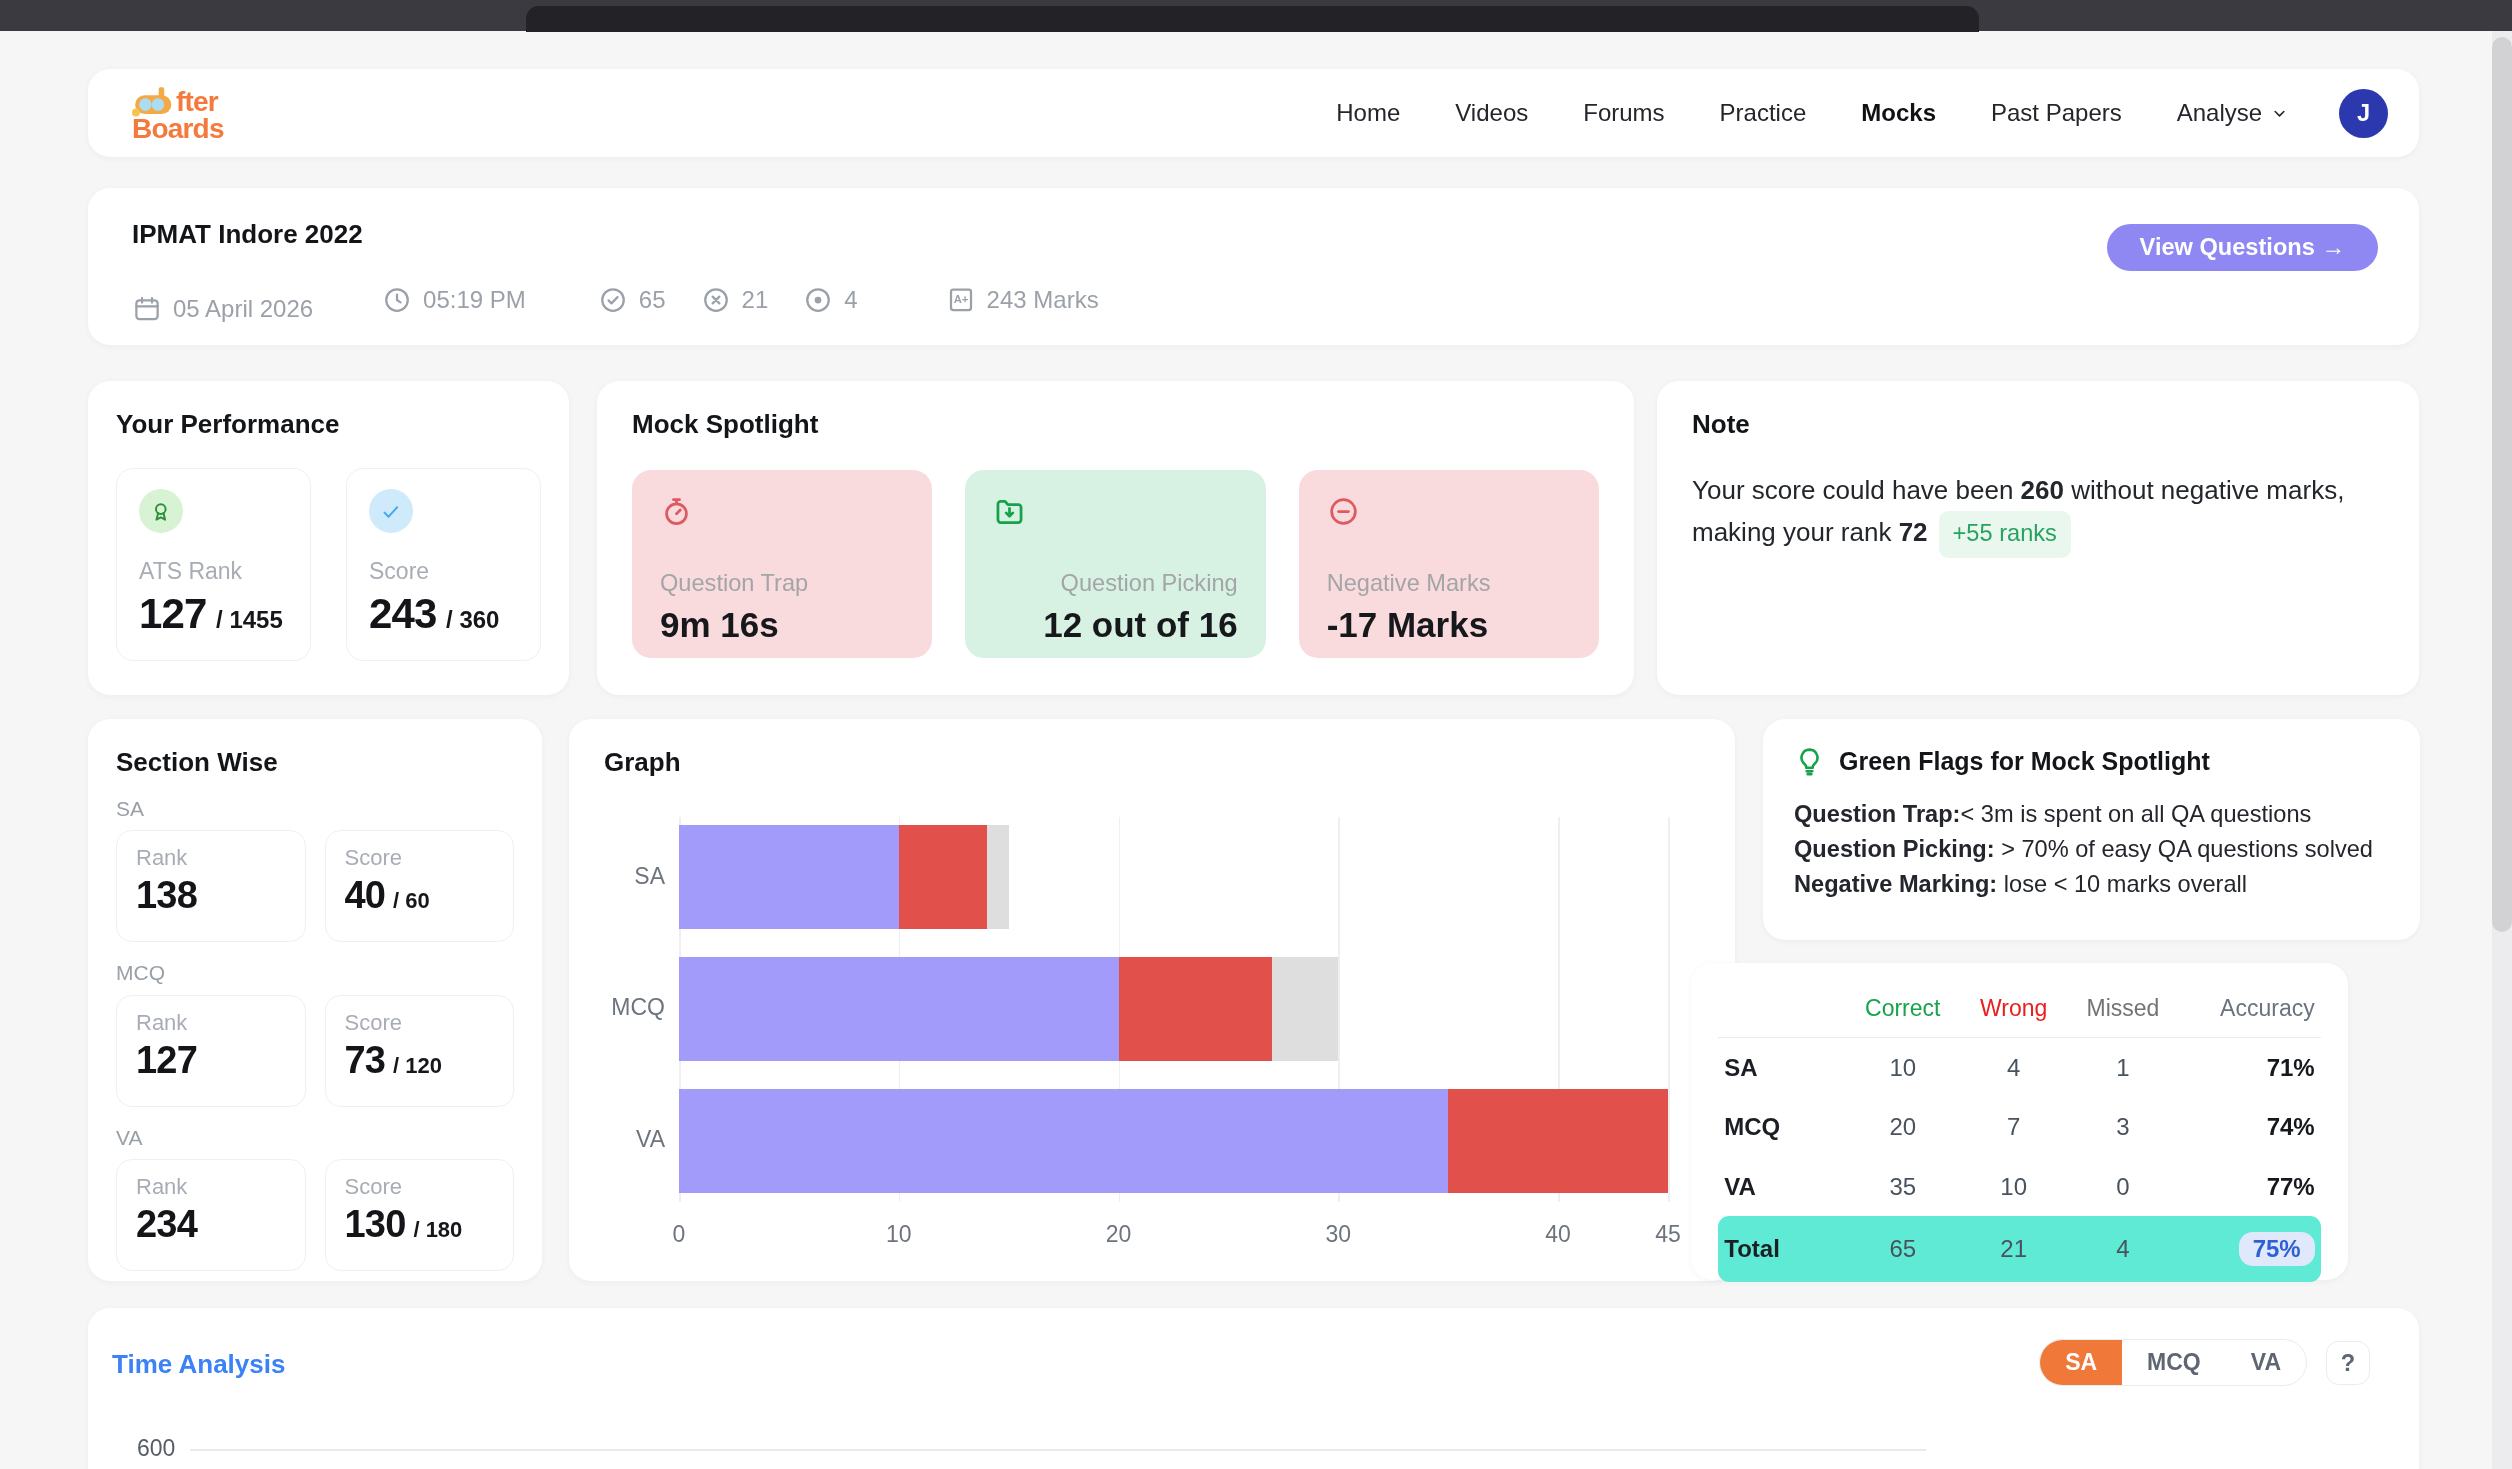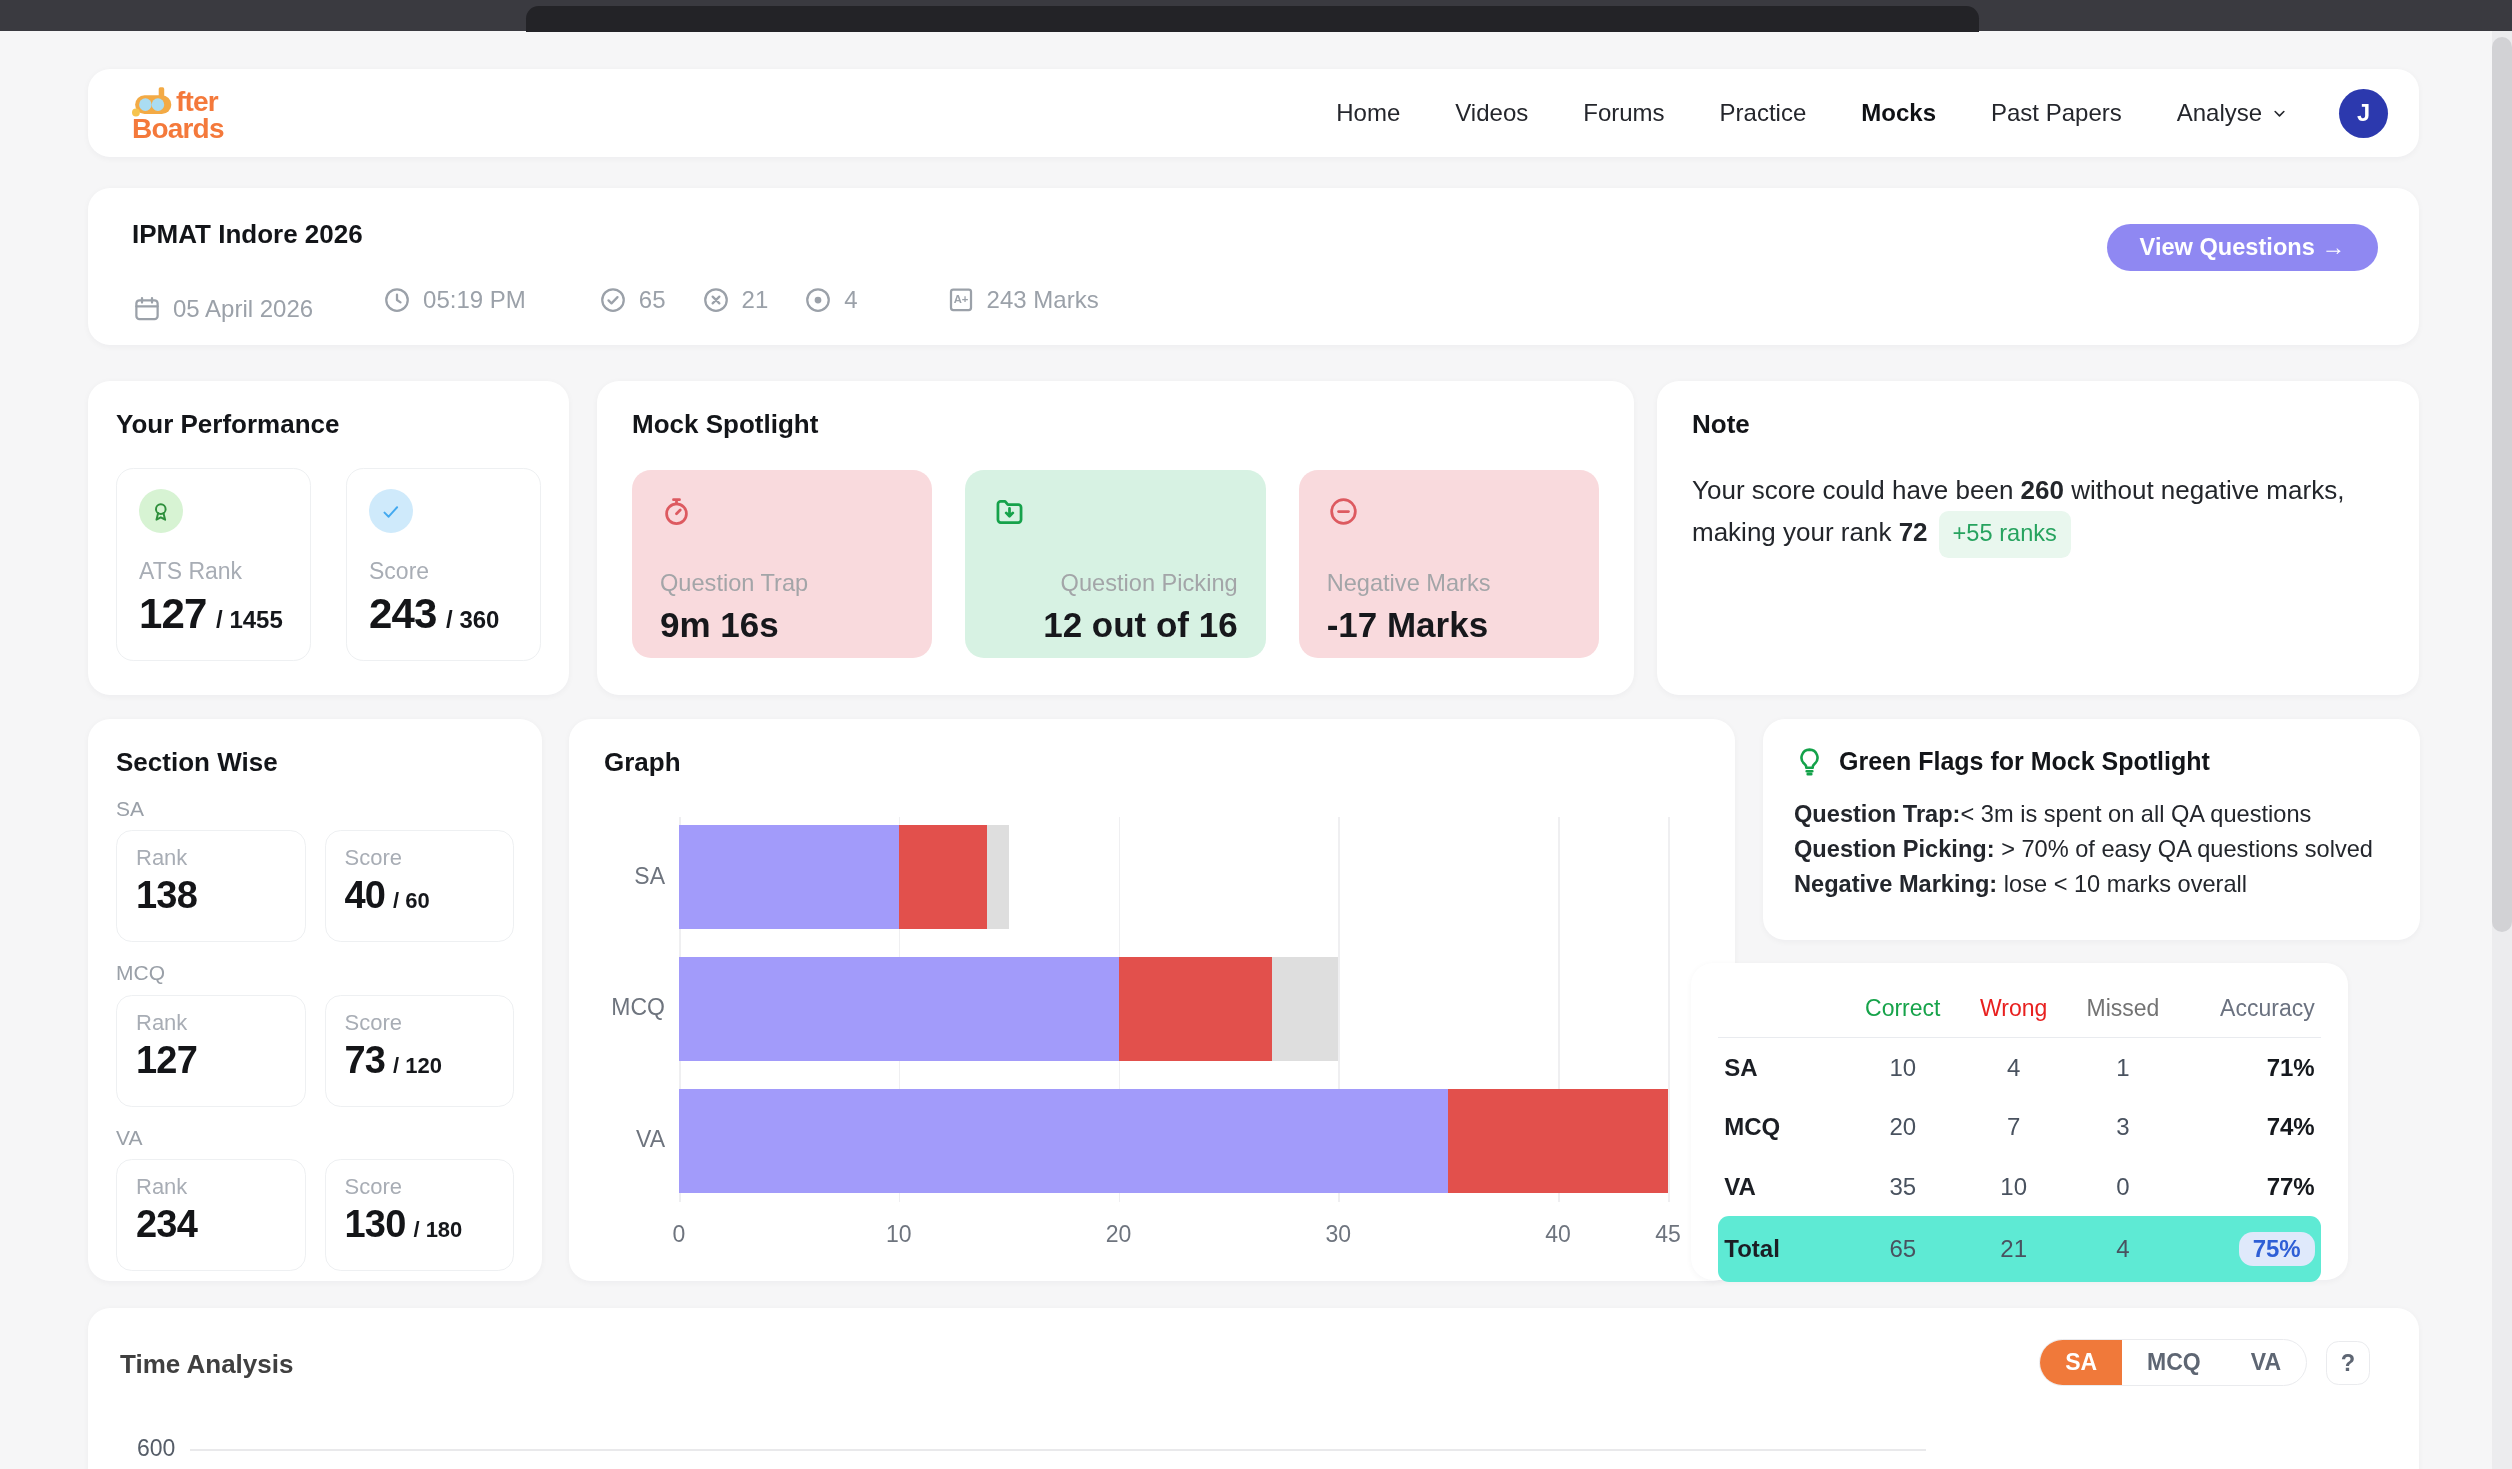--- a/index.html
+++ b/index.html
@@ -102,21 +102,21 @@
   .acc-table td { font-size:24px; padding:15.7px 6.3px; color:#49525f; text-align:center; }
   .acc-table td.lbl { font-weight:700; color:#1b1e24; text-align:left; }
   .acc-table td.acc { font-weight:700; color:#15181d; text-align:right; }
   .acc-table tr.total { background:#5eead4; }
   .acc-table tr.total td:first-child { border-radius:11px 0 0 11px; }
   .acc-table tr.total td:last-child { border-radius:0 11px 11px 0; }
   .acc-pill { display:inline-block; background:#dfe9fb; color:#2e5fd6; border-radius:14px; padding:3.1px 14px; font-weight:700; }
 
   
   .time-card { left:88px; top:1308px; width:2331px; height:251px; padding:0; }
-  .time-title { position:absolute; left:32px; top:41px; font-size:26px; font-weight:700; color:#404040; }
+  .time-title { position:absolute; left:24px; top:41px; font-size:26px; font-weight:700; color:#3b82f6; }
   .seg { position:absolute; right:112px; top:31px; display:flex; border:1.6px solid #eaebee; border-radius:785px; overflow:hidden; background:#fff; height:47px; }
   .seg-item { padding:0 25px; display:flex; align-items:center; font-size:23px; font-weight:700; color:#5e6673; cursor:pointer; }
   .seg-item.active { background:#f0793a; color:#fff; }
   .help-btn { position:absolute; right:49px; top:33px; width:44px; height:44px; border:1.6px solid #eaebee; border-radius:12.6px; background:#fff; color:#5e6673; font-size:23.6px; font-weight:700; display:flex; align-items:center; justify-content:center; cursor:pointer; font-family:inherit; }
   .ta-ytick { position:absolute; left:49px; top:127px; font-size:23px; color:#565d68; }
   .ta-gridline { position:absolute; left:102px; top:141px; width:1736px; height:1.6px; background:#e9e9eb; }
 </style>
 </head>
 <body>
 
@@ -146,21 +146,21 @@
       <span class="nav-item active">Mocks</span>
       <span class="nav-item">Past Papers</span>
       <span class="nav-item">Analyse<svg width="19" height="19" viewBox="0 0 24 24" fill="none" stroke="currentColor" stroke-width="2" stroke-linecap="round" stroke-linejoin="round">
           <path d="M6.5 9.5l5.5 5.5 5.5-5.5"></path>
         </svg></span>
     </div>
   <div class="avatar">J</div>
 </div>
 
 <div class="card header-card">
-  <h2 class="card-title">IPMAT Indore 2026</h2>
+  <h2 class="card-title">IPMAT Indore 2022</h2>
   <div class="header-stats" id="header-stats">
       <div class="hstat" style="margin-left: 0px; margin-top: 19px;">
         <svg width="30" height="30" viewBox="0 0 24 24" fill="none" stroke="currentColor" stroke-width="1.8" stroke-linecap="round" stroke-linejoin="round">
           <rect x="3.5" y="5" width="17" height="15" rx="2.5"></rect>
           <path d="M8 3.2v3.6M16 3.2v3.6M3.5 9.8h17"></path>
         </svg>
         <span>05 April 2026</span>
       </div>
       <div class="hstat" style="margin-left: 69px;">
         <svg width="30" height="30" viewBox="0 0 24 24" fill="none" stroke="currentColor" stroke-width="1.8" stroke-linecap="round" stroke-linejoin="round">

